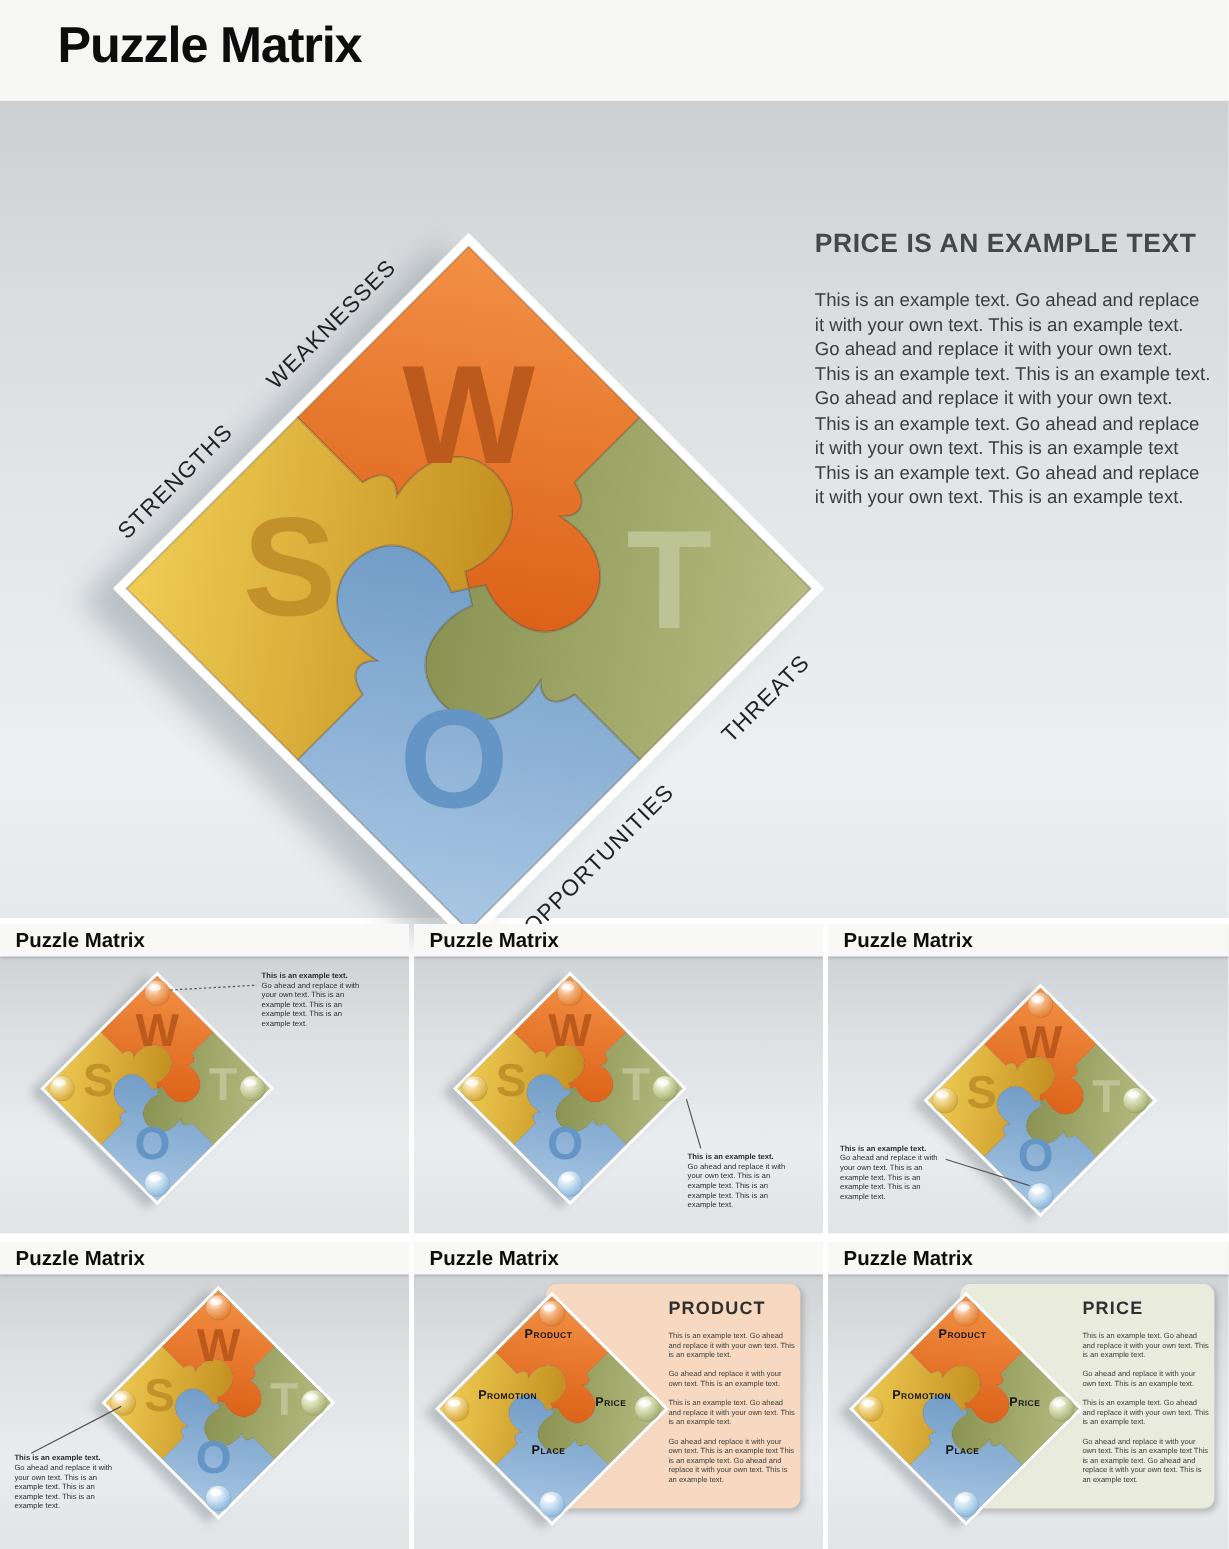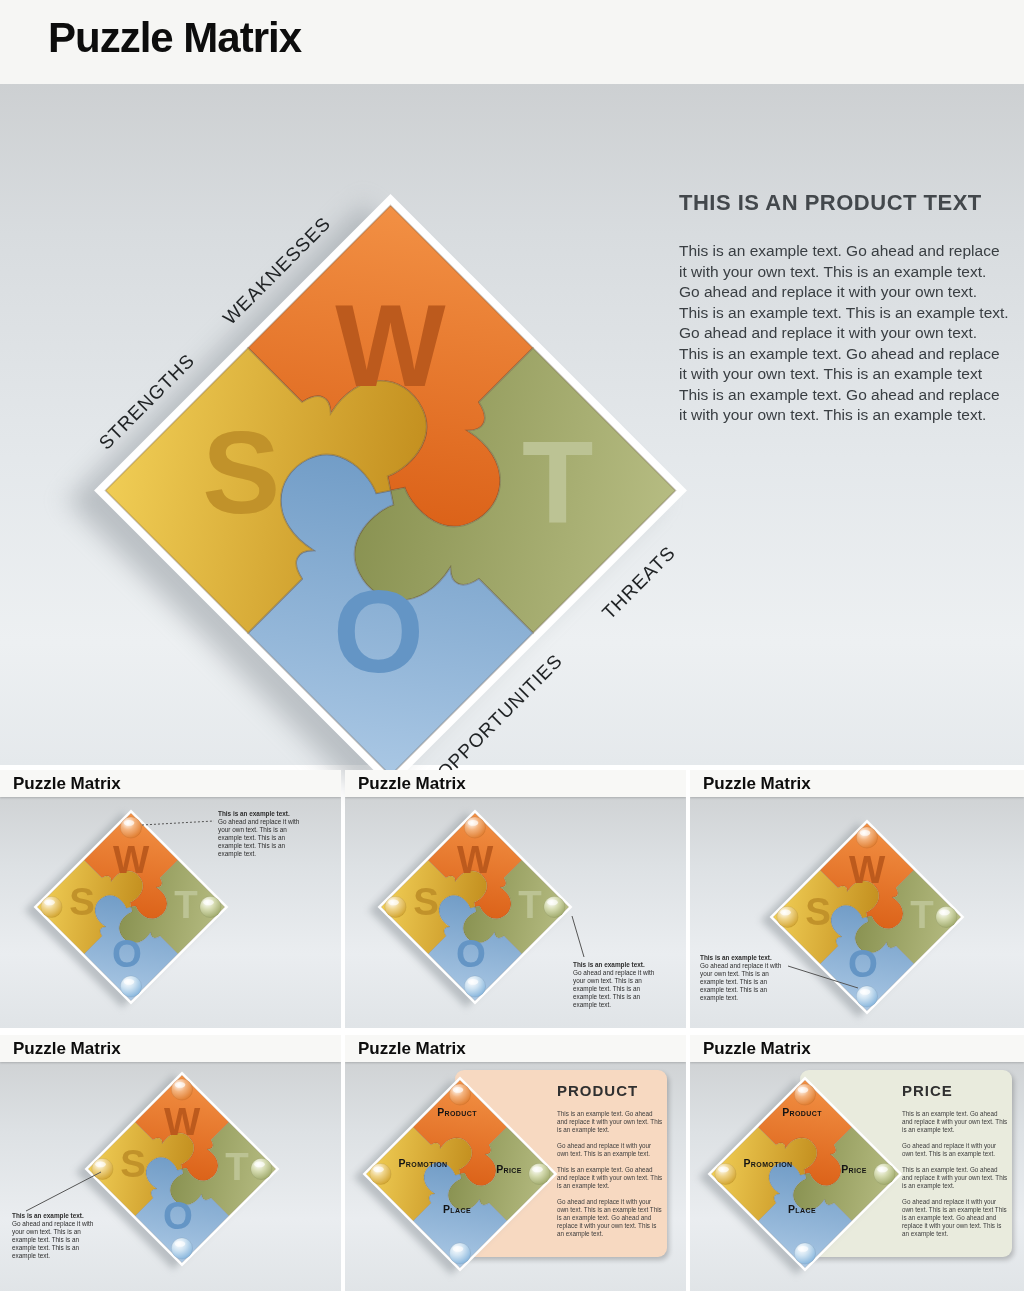--- a/index.html
+++ b/index.html
@@ -143,21 +143,21 @@
       <use href="#pz-core"></use>
       <text class="pl plW" x="0" y="-72" font-size="58">W</text>
       <text class="pl plS" x="-74" y="-9" font-size="58">S</text>
       <text class="pl plT" x="83" y="-4" font-size="58">T</text>
       <text class="pl plO" x="-6" y="70" font-size="58">O</text>
     </svg>
     <div class="rlabel" style="left:167px;top:176px">WEAKNESSES</div>
     <div class="rlabel" style="left:37px;top:307px">STRENGTHS</div>
     <div class="rlabel" style="left:529px;top:488px">THREATS</div>
     <div class="rlabel" style="left:390px;top:622px">OPPORTUNITIES</div>
-    <div class="ex-head">THIS IS AN PRODUCT TEXT</div>
+    <div class="ex-head">PRICE IS AN EXAMPLE TEXT</div>
     <div class="ex-body">This is an example text. Go ahead and replace it with your own text. This is an example text. Go ahead and replace it with your own text. This is an example text. This is an example text. Go ahead and replace it with your own text. This is an example text. Go ahead and replace it with your own text. This is an example text This is an example text. Go ahead and replace it with your own text. This is an example text.</div>
   </div>
 
   <div class="thumb-grid">
 
     <div class="thumb">
       <div class="t-bar">
         <span>Puzzle Matrix</span>
       </div>
       <div class="t-slide">

